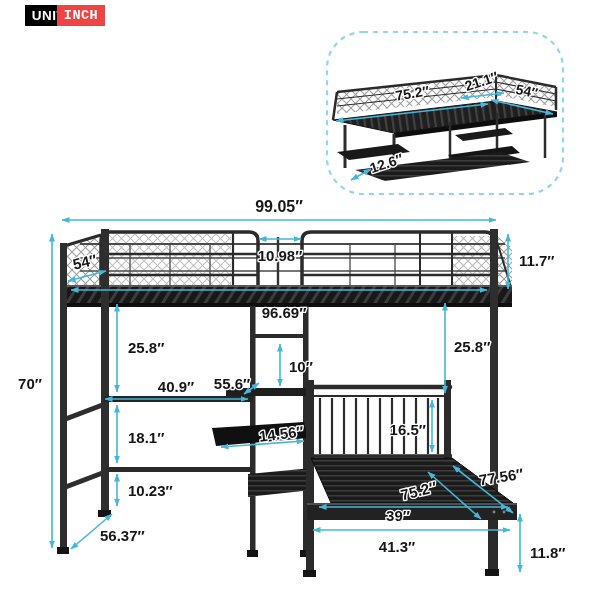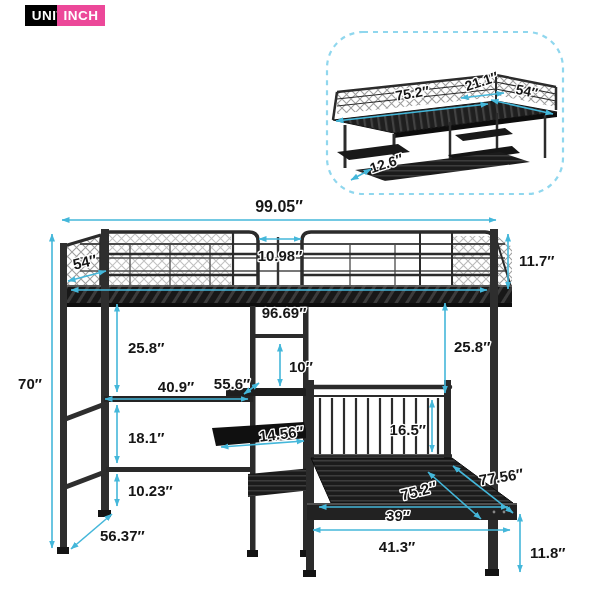--- a/index.html
+++ b/index.html
@@ -1,21 +1,21 @@
 <!DOCTYPE html>
 <html><head>
 <meta charset="utf-8">
 <style>
   html,body{margin:0;padding:0;background:#fff;}
   #stage{position:relative;width:600px;height:600px;background:#fff;overflow:hidden;
          font-family:"Liberation Sans",sans-serif;}
   .badge{position:absolute;top:5px;height:21px;line-height:21px;text-align:center;
          color:#fff;font-size:13.5px;font-weight:bold;letter-spacing:.5px;}
   #badge-unit{left:25px;width:47px;background:#000;}
-  #badge-inch{left:57px;width:48px;background:#ec4899;}
+  #badge-inch{left:57px;width:48px;background:#ef4444;font-family:Liberation Mono, monospace;}
   svg{position:absolute;left:0;top:0;}
   .dim{stroke:#44b7da;stroke-width:1.6;fill:none;}
   .lbl{font:700 15px "Liberation Sans",sans-serif;fill:#161616;
        paint-order:stroke;stroke:#fff;stroke-width:2.6px;stroke-linejoin:round;}
   .lbl-lg{font-size:16px;}
   .lbl-ins{font-size:14px;}
   .fr{stroke:#2b2b2b;fill:none;}
   .bk{stroke:#4a4a4a;fill:none;}
 </style>
 </head>

